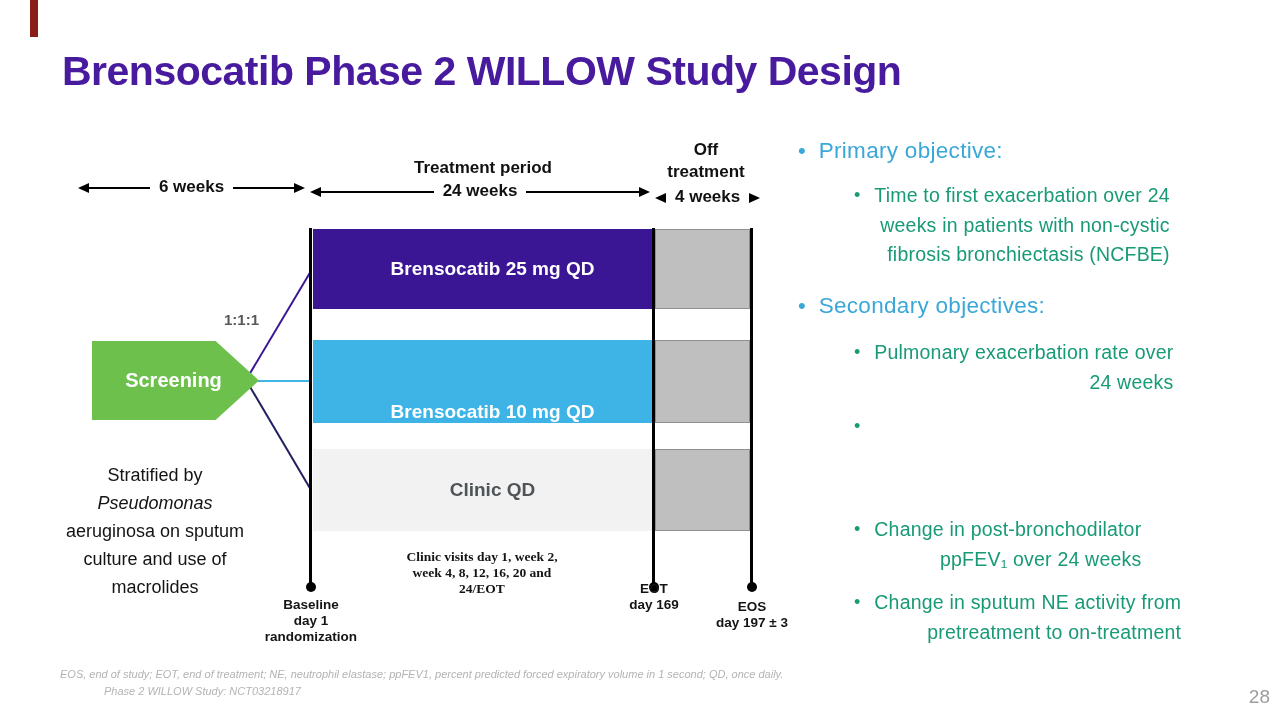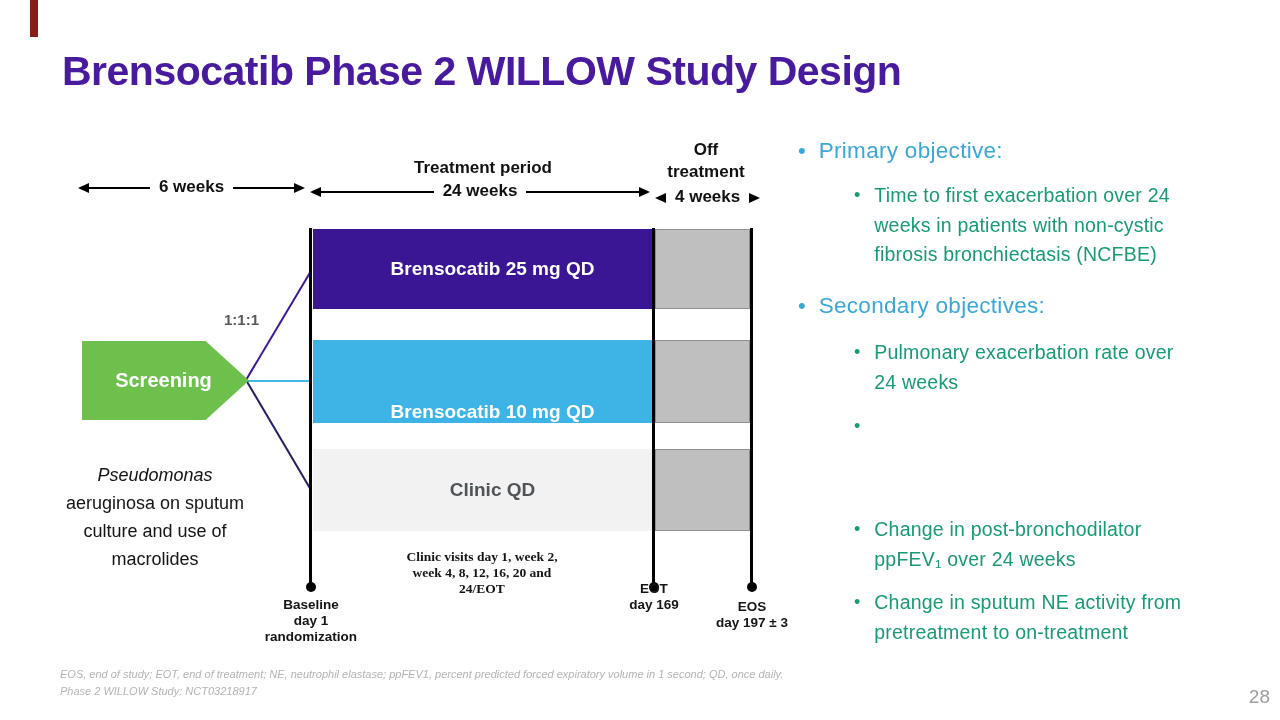--- a/index.html
+++ b/index.html
@@ -1,21 +1,21 @@
 <!DOCTYPE html>
 <html><head>
 <meta charset="utf-8">
 <style>
   html,body { margin:0; padding:0; background:#ffffff; }
   * { box-sizing:border-box; }
   .slide {
     position:relative; width:1280px; height:720px; background:#ffffff; overflow:hidden;
     font-family:"Liberation Sans", sans-serif; color:#111;
   }
-  .preline { white-space:pre-line; }
+  .preline { white-space:pre-line;text-align:right; }
 
   
   .accent { position:absolute; left:30px; top:0; width:8px; height:37px; background:#8b1d18; }
 
   
   .title {
     position:absolute; left:62px; top:48px; margin:0;
     font-size:41px; font-weight:bold; color:#471a9e; letter-spacing:-0.5px; white-space:nowrap;
   }
 
@@ -23,21 +23,21 @@
   .arrow-row { position:absolute; display:flex; align-items:center; height:20px; }
   .aline { flex:1; height:2px; background:#000; }
   .tri { width:0; height:0; }
   .tri-left  { border-top:5px solid transparent; border-bottom:5px solid transparent; border-right:11px solid #000; }
   .tri-right { border-top:5px solid transparent; border-bottom:5px solid transparent; border-left:11px solid #000; }
   .alabel { margin:0 9px; font-weight:bold; font-size:17px; white-space:nowrap; transform:translateY(-1px); }
   .tp-label, .off-label { position:absolute; text-align:center; font-weight:bold; font-size:17px; }
 
   
   .screening {
-    position:absolute; left:82px; top:341px; width:167px; height:79px; background:#6cc04b;
+    position:absolute; left:92px; top:341px; width:167px; height:79px; background:#6cc04b;
     clip-path:polygon(0 0, 74% 0, 100% 50%, 74% 100%, 0 100%);
     display:flex; align-items:center; justify-content:center;padding-left:32px;
   }
   .screening span { color:#fff; font-weight:bold; font-size:20px; padding-right:36px; }
 
   .ratio { position:absolute; left:224px; top:311px; font-weight:bold; font-size:15px; color:#595959; }
 
   .connectors { position:absolute; left:0; top:0; pointer-events:none; }
 
   
@@ -87,21 +87,21 @@
   .obj-item .txt { color:#189a76; font-size:19.5px; line-height:29.5px; letter-spacing:0.2px; }
   .oi-1 { top:181px; }
   .oi-s1 { top:338px; }
   .oi-s2 { top:412px; }
   .oi-s3 { top:515px; }
   .oi-s4 { top:588px; }
 
   
   .footnote { position:absolute; left:60px; font-size:11px; font-style:italic; color:#b3b3b3; white-space:nowrap; }
   .fn-1 { top:668px; }
-  .fn-2 { top:685px; }
+  .fn-2 { top:685px;margin-left:44px; }
   .page-num { position:absolute; left:1238px; top:686px; width:32px; text-align:right; font-size:19px; color:#9e9e9e; }
 </style>
 </head>
 <body>
 
 <div class="slide">
 
   <div class="accent"></div>
 
   <h1 class="title">Brensocatib Phase 2 WILLOW Study Design</h1>
@@ -160,20 +160,21 @@
   </div>
   <div class="arm arm-pl">
     <span>Clinic QD</span>
   </div>
 
   <div class="offblock off-1"></div>
   <div class="offblock off-2"></div>
   <div class="offblock off-3"></div>
 
   <div class="strat">
+    <div>Stratified by</div>
     <div class="it">Pseudomonas</div>
     <div>aeruginosa on sputum</div>
     <div>culture and use of</div>
     <div>macrolides</div>
   </div>
 
   <div class="mlabel m-baseline preline">Baseline
 day 1
 randomization</div>
   <div class="mlabel m-clinic preline">Clinic visits day 1, week 2,

